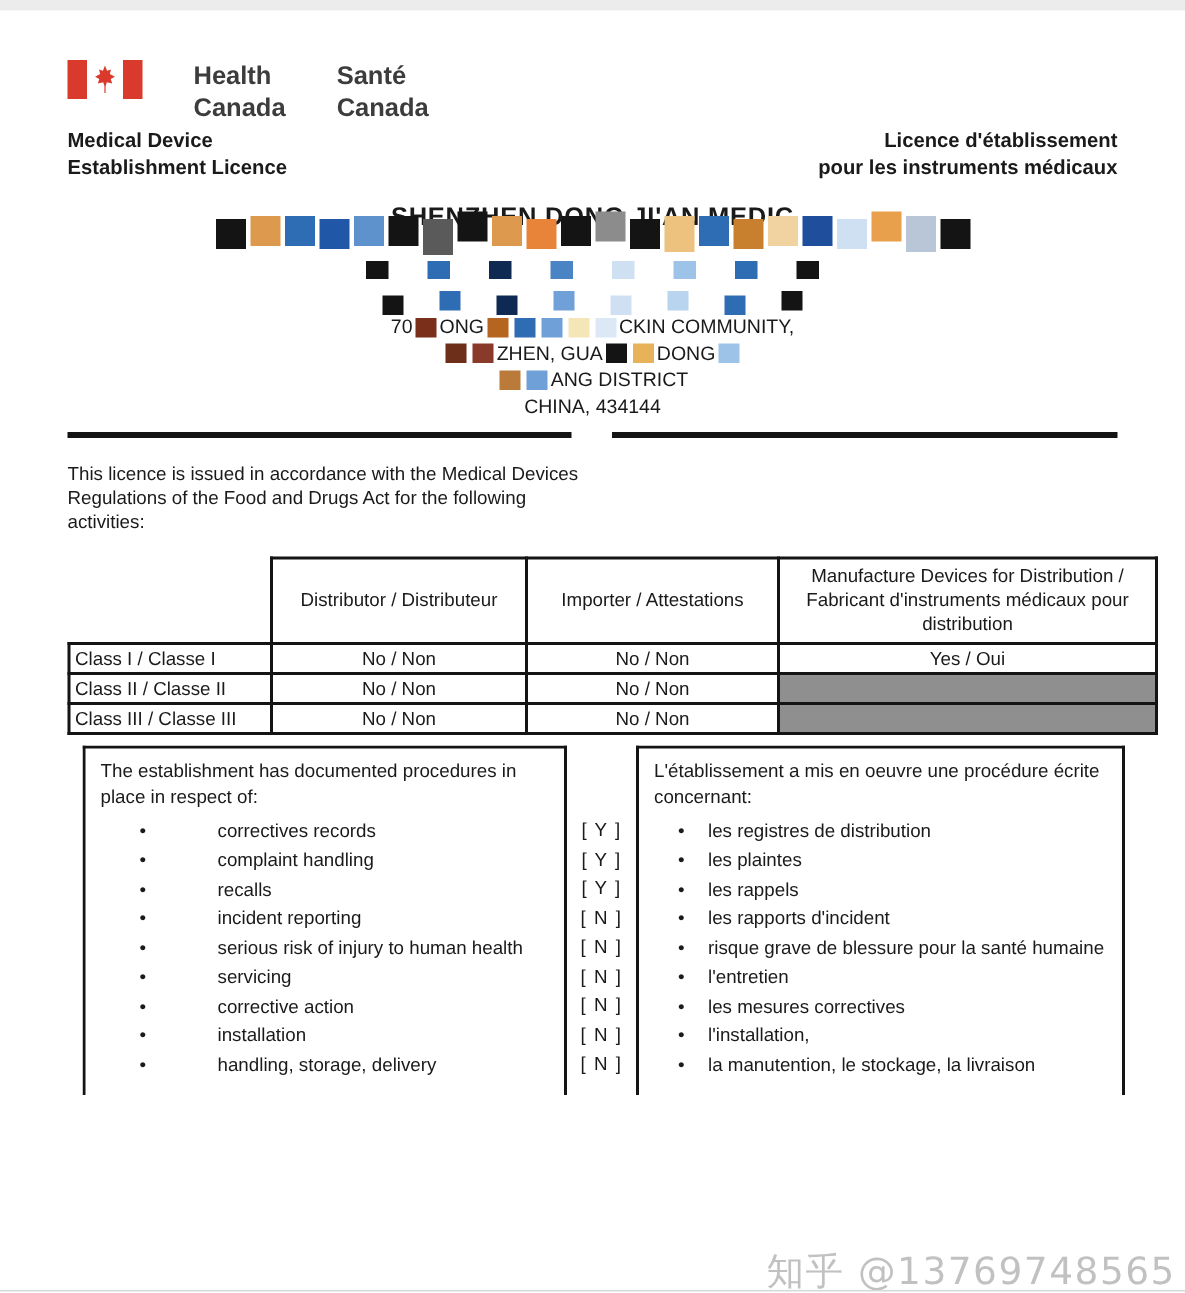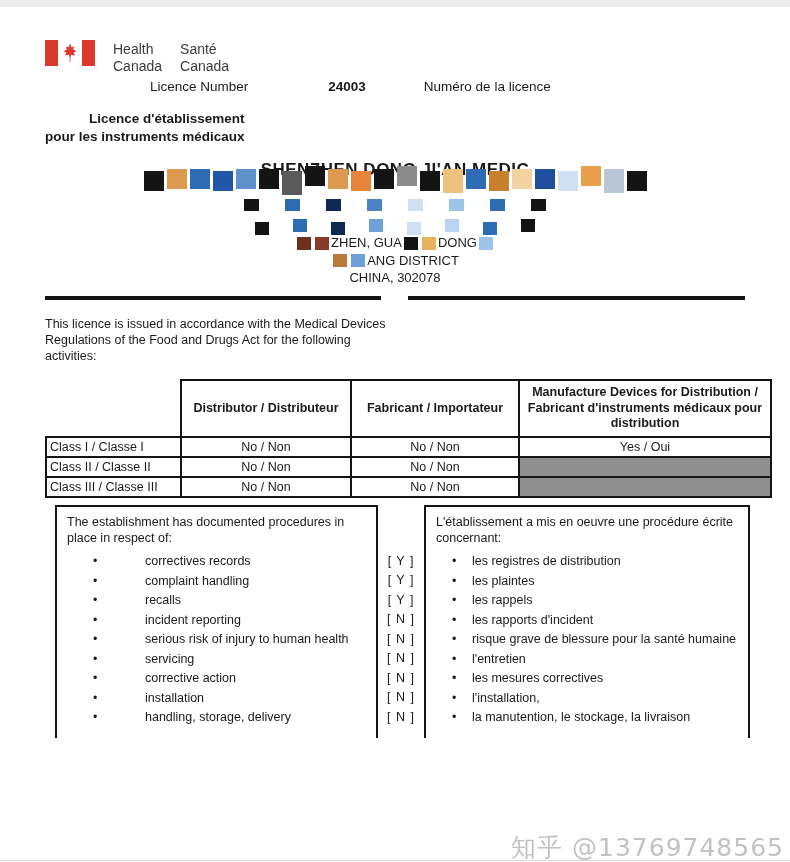--- a/index.html
+++ b/index.html
@@ -15,21 +15,21 @@
     margin-top:16px; letter-spacing:1px;
     font-family:"DejaVu Sans","Liberation Sans",sans-serif;
   }
   
   .doc { padding:0 45px; }
   .gov-header { display:flex; align-items:flex-start; margin-top:32px; height:30px; }
   .flag { width:50px; height:26px; display:flex; margin-top:1px; }
   .flag .band { width:13px; }
   .flag .center { flex:1; background:#fff; position:relative; }
   .flag svg { position:absolute; left:50%; top:50%; width:20px; height:22px; transform:translate(-50%,-50%); }
-  .dept { font-size:14px; line-height:1.22; color:#3c3c3c; margin-left:18px; margin-top:2px; }
+  .dept { font-size:17px; line-height:1.22; color:#3c3c3c; margin-left:34px; margin-top:2px;font-weight:bold; }
   .doc-id { text-align:right; font-size:12px; color:#2a2a2a; margin-top:8px; }
   
   .licence-row { display:flex; align-items:baseline; font-size:13.5px; margin-top:10px; }
   .licence-row .l-en { margin-left:105px; }
   .licence-row .l-no { margin-left:80px; font-weight:bold; }
   .licence-row .l-fr { margin-left:58px; }
   
   .titles-row { display:flex; justify-content:space-between; margin-top:16px; }
   .titles-row .t { font-size:13.5px; font-weight:bold; line-height:1.35; }
   .titles-row .t-fr { text-align:right; }
@@ -56,21 +56,21 @@
   .divider .seg { height:4px; background:#141414; }
   .divider .seg-l { width:48%; }
   .divider .gap { width:3.8%; }
   .divider .seg-r { width:48.2%; }
   
   .intro-cols { display:flex; justify-content:space-between; margin-top:16px; }
   .intro-cols p { width:342px; font-size:12.5px; line-height:1.28; }
   
   table.activity { border-collapse:collapse; margin-top:15px; width:100%; table-layout:fixed; }
   table.activity th, table.activity td { border:2px solid #141414; font-size:12.5px; }
-  table.activity th { font-weight:bold; text-align:center; padding:4px 6px; line-height:1.25;margin-top:48px; }
+  table.activity th { font-weight:normal; text-align:center; padding:4px 6px; line-height:1.25;margin-top:48px; }
   table.activity th.empty { border:none; background:#fff; }
   table.activity td { padding:2px 20px; height:20px; }
   table.activity td.row-label { text-align:left; padding-left:3px; }
   table.activity td.val { text-align:center; }
   table.activity col.c1 { width:135px; }
   table.activity col.c2 { width:170px; }
   table.activity col.c3 { width:168px; }
   table.activity col.c4 { width:252px; }
   
   .att-headers { display:flex; margin-top:13px; font-size:13px; font-weight:bold; }
@@ -115,27 +115,24 @@
         </div>
         <div class="band flag-red" style="background: rgb(217, 58, 43);"></div>
       </div>
       <div class="dept" style="white-space:pre-line">Health
 Canada</div>
       <div class="dept" style="white-space:pre-line">Santé
 Canada</div>
     </div>
 
 
-    <div class="licence-row">
-      <span class="l-en">Licence Number</span>
-      <span class="l-no">24003</span>
-      <span class="l-fr">Numéro de la licence</span>
-    </div>
 
     <div class="titles-row">
+      <div class="t t-en" style="white-space:pre-line">Medical Device
+Establishment Licence</div>
       <div class="t t-fr" style="white-space:pre-line">Licence d'établissement
 pour les instruments médicaux</div>
     </div>
 
     <div class="name-wrap">
       <div class="name-text">SHENZHEN DONG JI'AN MEDIC</div>
       <div class="name-mosaic">
           <span class="mblock" style="background: rgb(20, 20, 20);"></span>
           <span class="mblock" style="background: rgb(221, 154, 78);"></span>
           <span class="mblock" style="background: rgb(46, 109, 180);"></span>
@@ -176,35 +173,46 @@
           <span class="mblock" style="background: rgb(20, 20, 20);"></span>
           <span class="mblock" style="background: rgb(46, 109, 180);"></span>
           <span class="mblock" style="background: rgb(15, 42, 82);"></span>
           <span class="mblock" style="background: rgb(111, 160, 216);"></span>
           <span class="mblock" style="background: rgb(207, 224, 242);"></span>
           <span class="mblock" style="background: rgb(184, 212, 238);"></span>
           <span class="mblock" style="background: rgb(46, 109, 180);"></span>
           <span class="mblock" style="background: rgb(20, 20, 20);"></span>
         </div>
       <div class="addr-line">
+          <span class="addr-frag">70</span>
+          <span class="mblock" style="background: rgb(122, 47, 26);"></span>
+          <span class="addr-frag">ONG</span>
+          <span class="mblock" style="background: rgb(181, 101, 31);"></span>
+          <span class="mblock" style="background: rgb(46, 109, 180);"></span>
+          <span class="mblock" style="background: rgb(111, 160, 216);"></span>
+          <span class="mblock" style="background: rgb(245, 230, 184);"></span>
+          <span class="mblock" style="background: rgb(220, 232, 245);"></span>
+          <span class="addr-frag">CKIN COMMUNITY,</span>
+        </div>
+      <div class="addr-line">
           <span class="mblock" style="background: rgb(110, 47, 26);"></span>
           <span class="mblock" style="background: rgb(138, 58, 42);"></span>
           <span class="addr-frag">ZHEN, GUA</span>
           <span class="mblock" style="background: rgb(20, 20, 20);"></span>
           <span class="mblock" style="background: rgb(232, 178, 90);"></span>
           <span class="addr-frag">DONG</span>
           <span class="mblock" style="background: rgb(158, 195, 232);"></span>
         </div>
       <div class="addr-line">
           <span class="mblock" style="background: rgb(185, 122, 58);"></span>
           <span class="mblock" style="background: rgb(111, 160, 216);"></span>
           <span class="addr-frag">ANG DISTRICT</span>
         </div>
       <div class="addr-line">
-          <span class="addr-frag">CHINA, 302078</span>
+          <span class="addr-frag">CHINA, 434144</span>
         </div>
     </div>
 
     <div class="divider">
       <span class="seg seg-l"></span>
       <span class="gap"></span>
       <span class="seg seg-r"></span>
     </div>
 
     <div class="intro-cols">
@@ -215,21 +223,21 @@
       <colgroup>
           <col class="c1">
           <col class="c2">
           <col class="c3">
           <col class="c4">
         </colgroup>
       <thead>
         <tr>
           <th class="empty"></th>
           <th>Distributor / Distributeur</th>
-          <th>Fabricant / Importateur</th>
+          <th>Importer / Attestations</th>
           <th>Manufacture Devices for Distribution / Fabricant d'instruments médicaux pour distribution</th>
         </tr>
       </thead>
       <tbody id="activity-body">
           <tr>
             <td class="row-label">Class I / Classe I</td>
             <td class="val">No / Non</td>
             <td class="val">No / Non</td>
             <td class="val">Yes / Oui</td>
           </tr>

